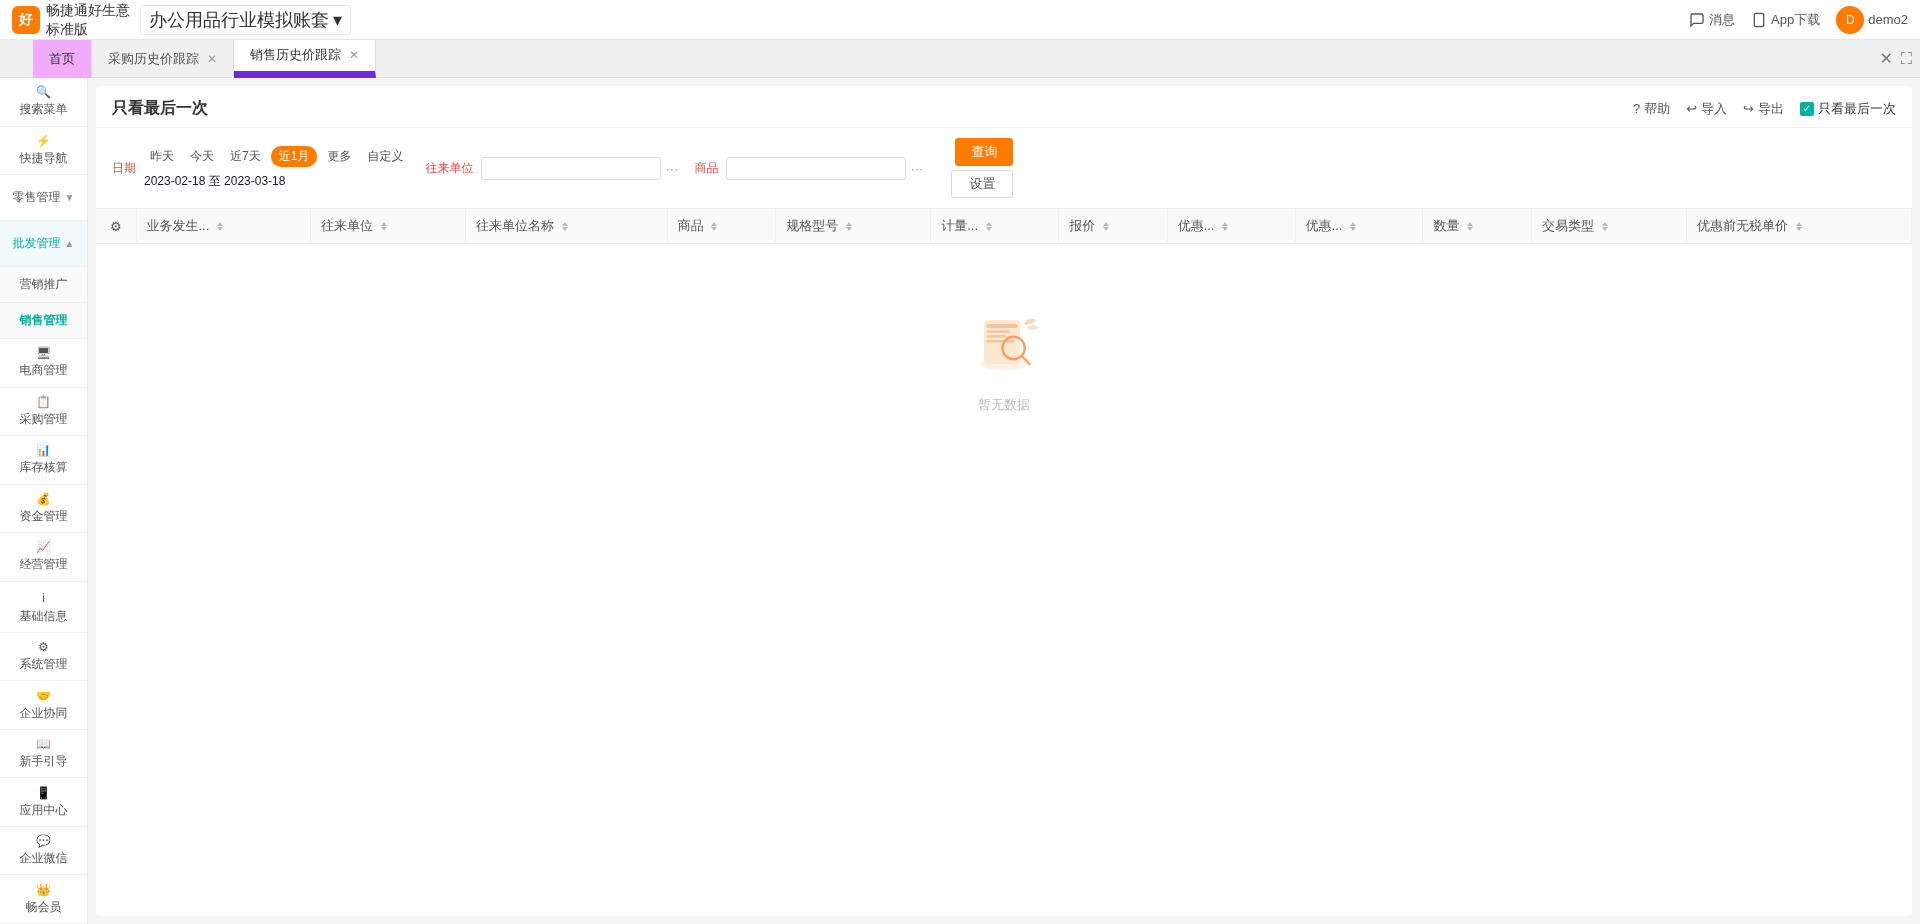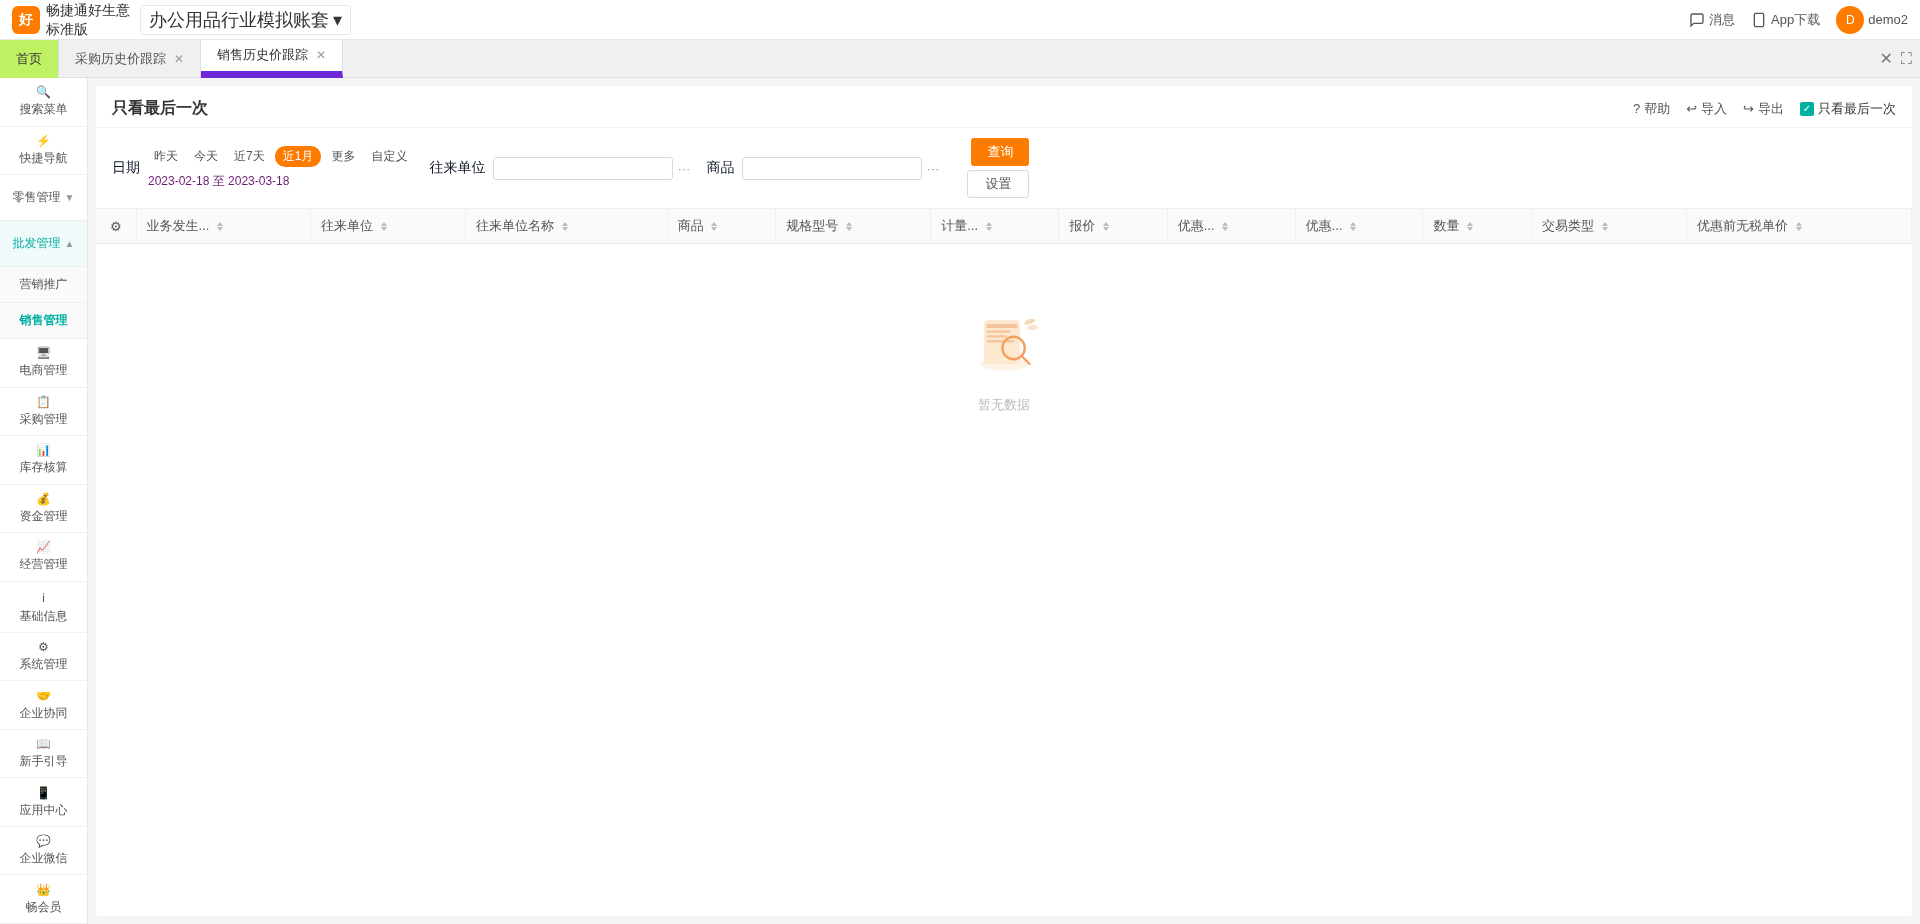--- a/index.html
+++ b/index.html
@@ -94,22 +94,23 @@
       align-items: center;
       padding: 0 16px;
       font-size: 13px;
       cursor: pointer;
       color: #555;
       border-right: 1px solid #ddd;
       gap: 6px;
       white-space: nowrap;
     }
     .tab-item.home {
-      background: #bef264;
+      background: #f0abfc;
       color: #333;
+      margin-left: 33px;
     }
     .tab-item.active {
       background: #fff;
       color: #333;
       border-bottom: 7px solid #6d28d9;
     }
     .tab-close {
       font-size: 12px;
       color: #999;
       cursor: pointer;
@@ -260,22 +261,22 @@
       gap: 16px;
       border-bottom: 1px solid #f0f0f0;
       flex-wrap: wrap;
     }
     .filter-group {
       display: flex;
       align-items: center;
       gap: 8px;
     }
     .filter-label {
-      font-size: 14px;
-      color: #0f172a;
+      font-size: 12px;
+      color: #ef4444;
       white-space: nowrap;
     }
     .date-shortcuts {
       display: flex;
       align-items: center;
       gap: 4px;
     }
     .date-btn {
       font-size: 12px;
       color: #555;
@@ -284,21 +285,21 @@
       border-radius: 3px;
     }
     .date-btn.active {
       background: #ff7b00;
       color: #fff;
       border-radius: 10px;
       padding: 2px 8px;
     }
     .date-range-text {
       font-size: 12px;
-      color: #701a75;
+      color: #0f172a;
       margin-top: 4px;
     }
     .filter-input-group {
       display: flex;
       align-items: center;
       gap: 4px;
     }
     .filter-input {
       border: 1px solid #d9d9d9;
       border-radius: 3px;

